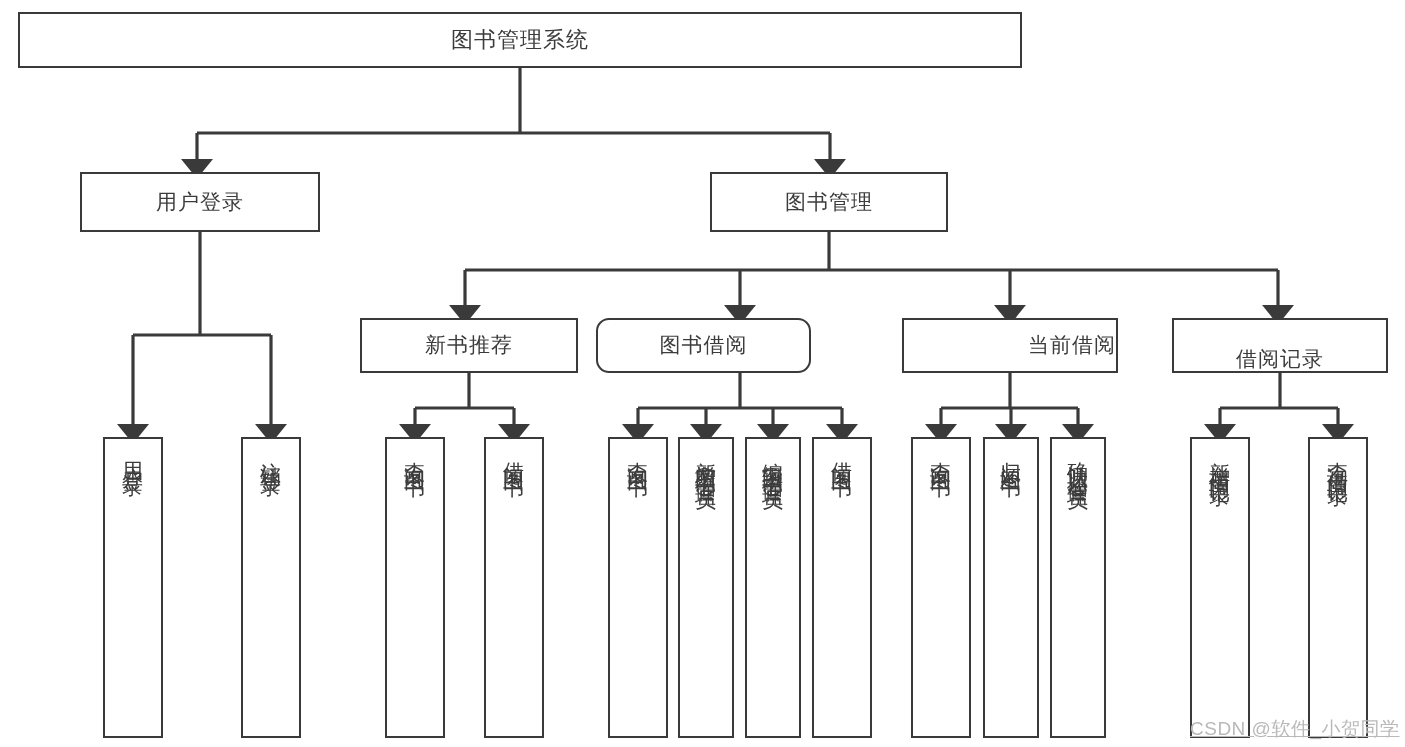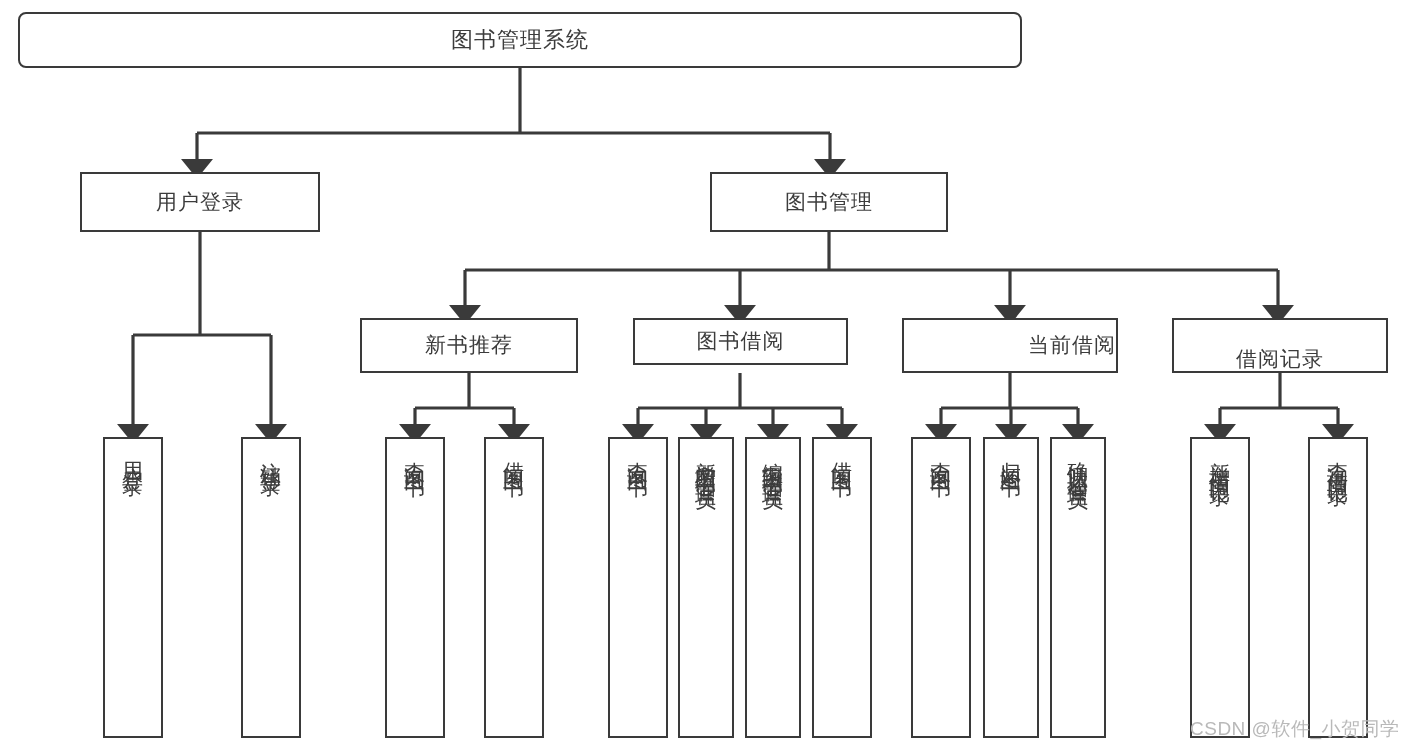--- a/index.html
+++ b/index.html
@@ -43,20 +43,21 @@
     line-height:1.0;
     white-space:normal;
   }
   .node.leaf.tall .lbl{letter-spacing:4px;}
   .watermark{
     position:absolute;
     font-size:19px;
     color:#b9b9b9;
     white-space:nowrap;
     letter-spacing:0.5px;
+    text-decoration:underline;
   }
 </style>
 </head>
 <body>
 
 <div id="stage">
 
   <svg class="edges" viewBox="0 0 1405 747" xmlns="http://www.w3.org/2000/svg">
     <defs>
       <marker id="arw" markerWidth="9" markerHeight="10" refX="2.2" refY="5" orient="auto" markerUnits="strokeWidth">
@@ -100,35 +101,35 @@
       <path d="M1011,408 L1011,431" marker-end="url(#arw)"></path>
       <path d="M1078,408 L1078,431" marker-end="url(#arw)"></path>
 
       <path d="M1280,373 L1280,408"></path>
       <path d="M1220,408 L1338,408"></path>
       <path d="M1220,408 L1220,431" marker-end="url(#arw)"></path>
       <path d="M1338,408 L1338,431" marker-end="url(#arw)"></path>
     </g>
   </svg>
 
-  <div class="node root" style="left:18px;top:12px;width:1004px;height:56px;border-radius:8px;">
+  <div class="node root" style="left:18px;top:12px;width:1004px;height:56px;">
     <span class="lbl">图书管理系统</span>
   </div>
 
   <div class="node" style="left:80px;top:172px;width:240px;height:60px;">
     <span class="lbl">用户登录</span>
   </div>
   <div class="node" style="left:360px;top:318px;width:218px;height:55px;">
     <span class="lbl">新书推荐</span>
   </div>
 
   <div class="node" style="left:710px;top:172px;width:238px;height:60px;">
     <span class="lbl">图书管理</span>
   </div>
-  <div class="node" style="left:633px;top:318px;width:215px;height:47px;">
+  <div class="node" style="left:596px;top:318px;width:215px;height:55px;border-radius:13px;">
     <span class="lbl">图书借阅</span>
   </div>
   <div class="node" style="left:902px;top:318px;width:216px;height:55px;justify-content:flex-end;">
     <span class="lbl">当前借阅</span>
   </div>
   <div class="node" style="left:1172px;top:318px;width:216px;height:55px;align-items:flex-end;">
     <span class="lbl">借阅记录</span>
   </div>
 
   <div class="node leaf" style="left:103px;top:437px;width:60px;height:301px;">

